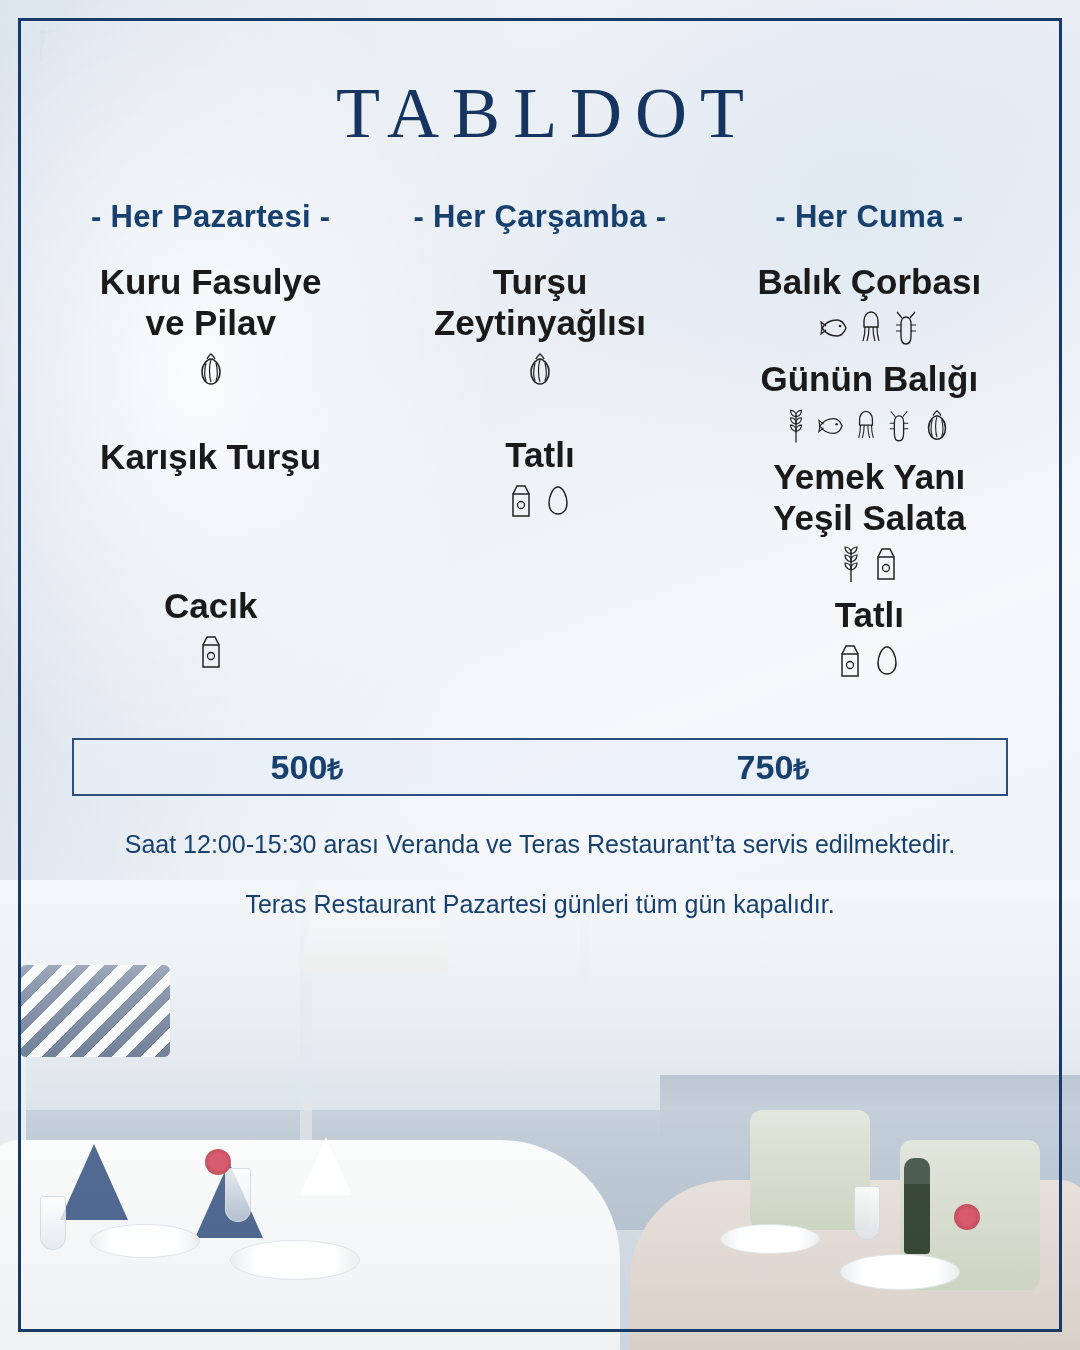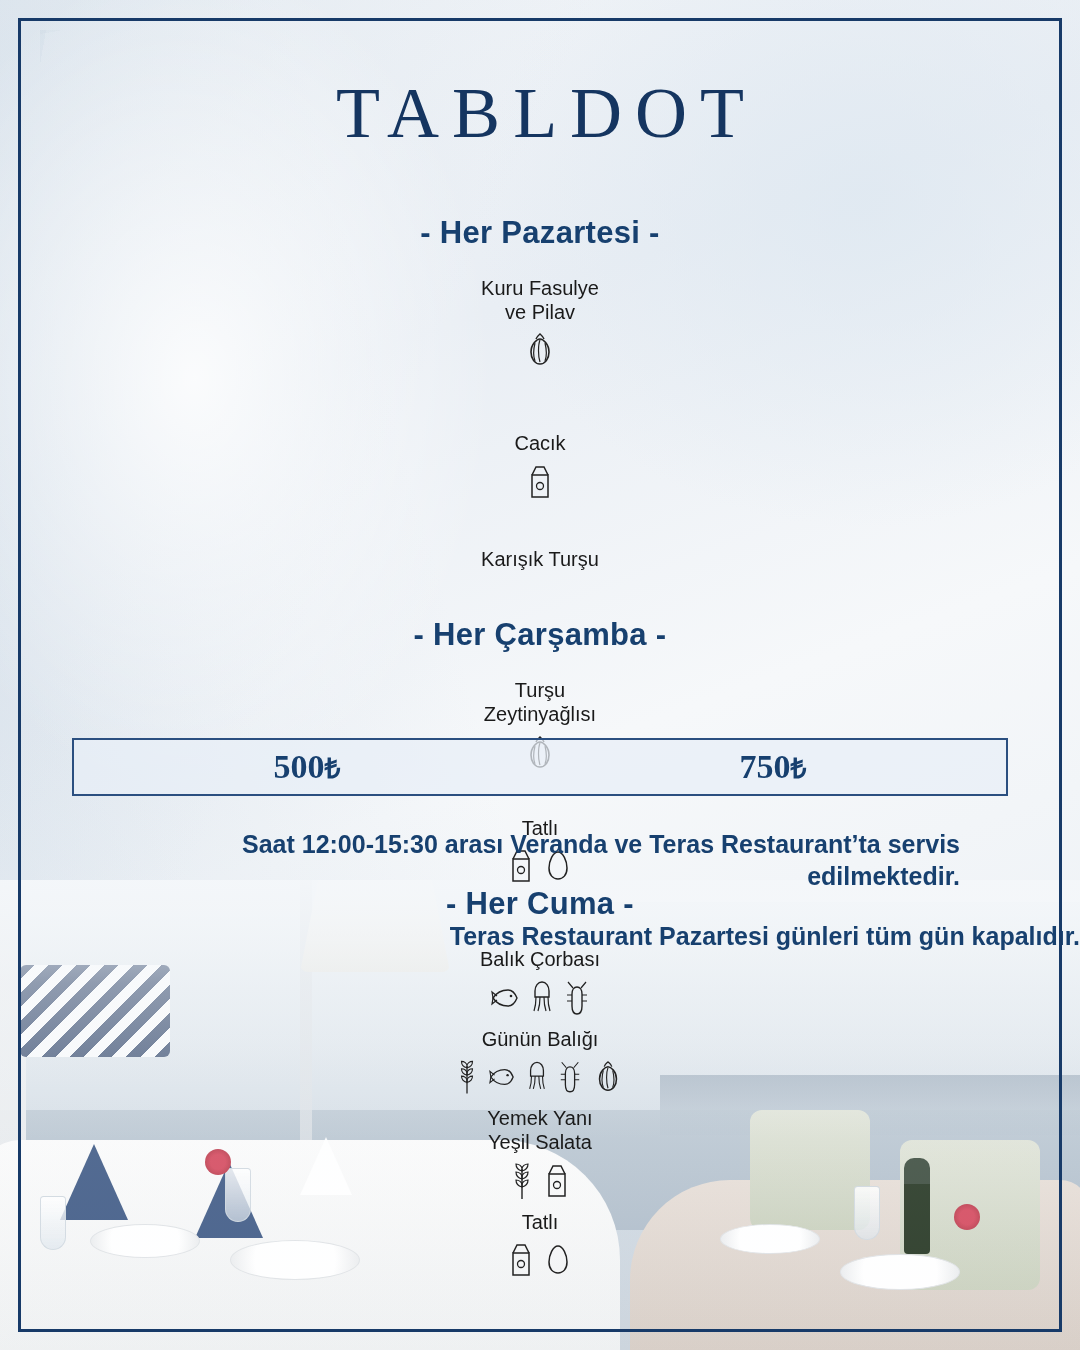--- a/index.html
+++ b/index.html
@@ -143,40 +143,39 @@
     margin-top: 72px;
     font-family: "Liberation Serif", serif;
     font-size: 72px;
     letter-spacing: 13px;
     color: #153560;
     text-indent: 13px;
   }
 
   .columns {
     display: flex;
-    margin-top: 60px;
+    margin-top: 44px;
     padding: 0 46px;
-    flex-direction: column;
   }
   .col {
     flex: 1 1 33.33%;
     text-align: center;
   }
   .col-head {
     font-size: 31px;
     font-weight: bold;
     color: #17406f;
     letter-spacing: .3px;
     margin-bottom: 26px;
   }
   .dish {
     color: #1a1a1a;
-    font-size: 20px;
+    font-size: 35px;
     line-height: 1.18;
-    font-weight: 400;
+    font-weight: 700;
   }
   .dish + .dish { margin-top: 0; }
   .dish-name { white-space: pre-line; }
   .icons {
     margin-top: 6px;
     display: flex;
     justify-content: center;
     align-items: center;
     gap: 10px;
     height: 40px;
@@ -200,33 +199,32 @@
     background: rgba(232,238,246,.72);
     display: flex;
     align-items: center;
   }
   .price {
     flex: 1 1 33.33%;
     text-align: center;
     font-size: 34px;
     font-weight: bold;
     color: #17406f;
-    font-family: Liberation Serif, serif;
   }
   .price .cur { font-size: 28px; font-weight: bold; }
   .price.p1 { text-align: center; }
   .price.p2 { text-align: center; }
   .price.p3 { text-align: center; }
 
   .notes {
     position: absolute;
     left: 0; right: 0; top: 828px;
-    text-align: right;
+    text-align: center;
     color: #17406f;
-    font-weight: bold;
+    font-weight: normal;
   }
   .note1 {
     font-size: 25px;
     line-height: 1.28;
     padding: 0 120px;
   }
   .note2 {
     margin-top: 30px;
     font-size: 25px;
   }
@@ -293,36 +291,36 @@
             <span>
               <svg width="34" height="36" viewBox="0 0 34 36">
                   <path d="M17 7c3 0 9 5 9 13 0 7-4 12-9 12s-9-5-9-12c0-8 6-13 9-13z" fill="none" stroke="#222" stroke-width="1.6"></path>
                   <path d="M17 8c-2 5-2 16 0 22M12 11c-1.5 6-1.5 14 0 18M22 11c1.5 6 1.5 14 0 18" fill="none" stroke="#222" stroke-width="1.2"></path>
                   <path d="M13 7c1-3 3-4 4-5 1 1 3 2 4 5" fill="none" stroke="#222" stroke-width="1.4"></path>
                 </svg>
             </span>
           </div>
         </div>
 
+        <div class="dish block2">
+          <div class="dish-name">Karışık Turşu</div>
+          <div class="icons"></div>
+        </div>
+
         <div class="dish block3">
           <div class="dish-name">Cacık</div>
           <div class="icons">
             <span>
               <svg width="26" height="38" viewBox="0 0 26 38">
                   <path d="M5 12h16v22H5z" fill="none" stroke="#222" stroke-width="1.5"></path>
                   <path d="M5 12l4-8h8l4 8" fill="none" stroke="#222" stroke-width="1.5"></path>
                   <circle cx="13" cy="23" r="3.5" fill="none" stroke="#222" stroke-width="1.3"></circle>
                 </svg>
             </span>
           </div>
-        </div>
-
-        <div class="dish block2">
-          <div class="dish-name">Karışık Turşu</div>
-          <div class="icons"></div>
         </div>
       </div>
 
       <div class="col col2">
         <div class="col-head">- Her Çarşamba -</div>
 
         <div class="dish block1">
           <div class="dish-name">Turşu
 Zeytinyağlısı</div>
           <div class="icons">

